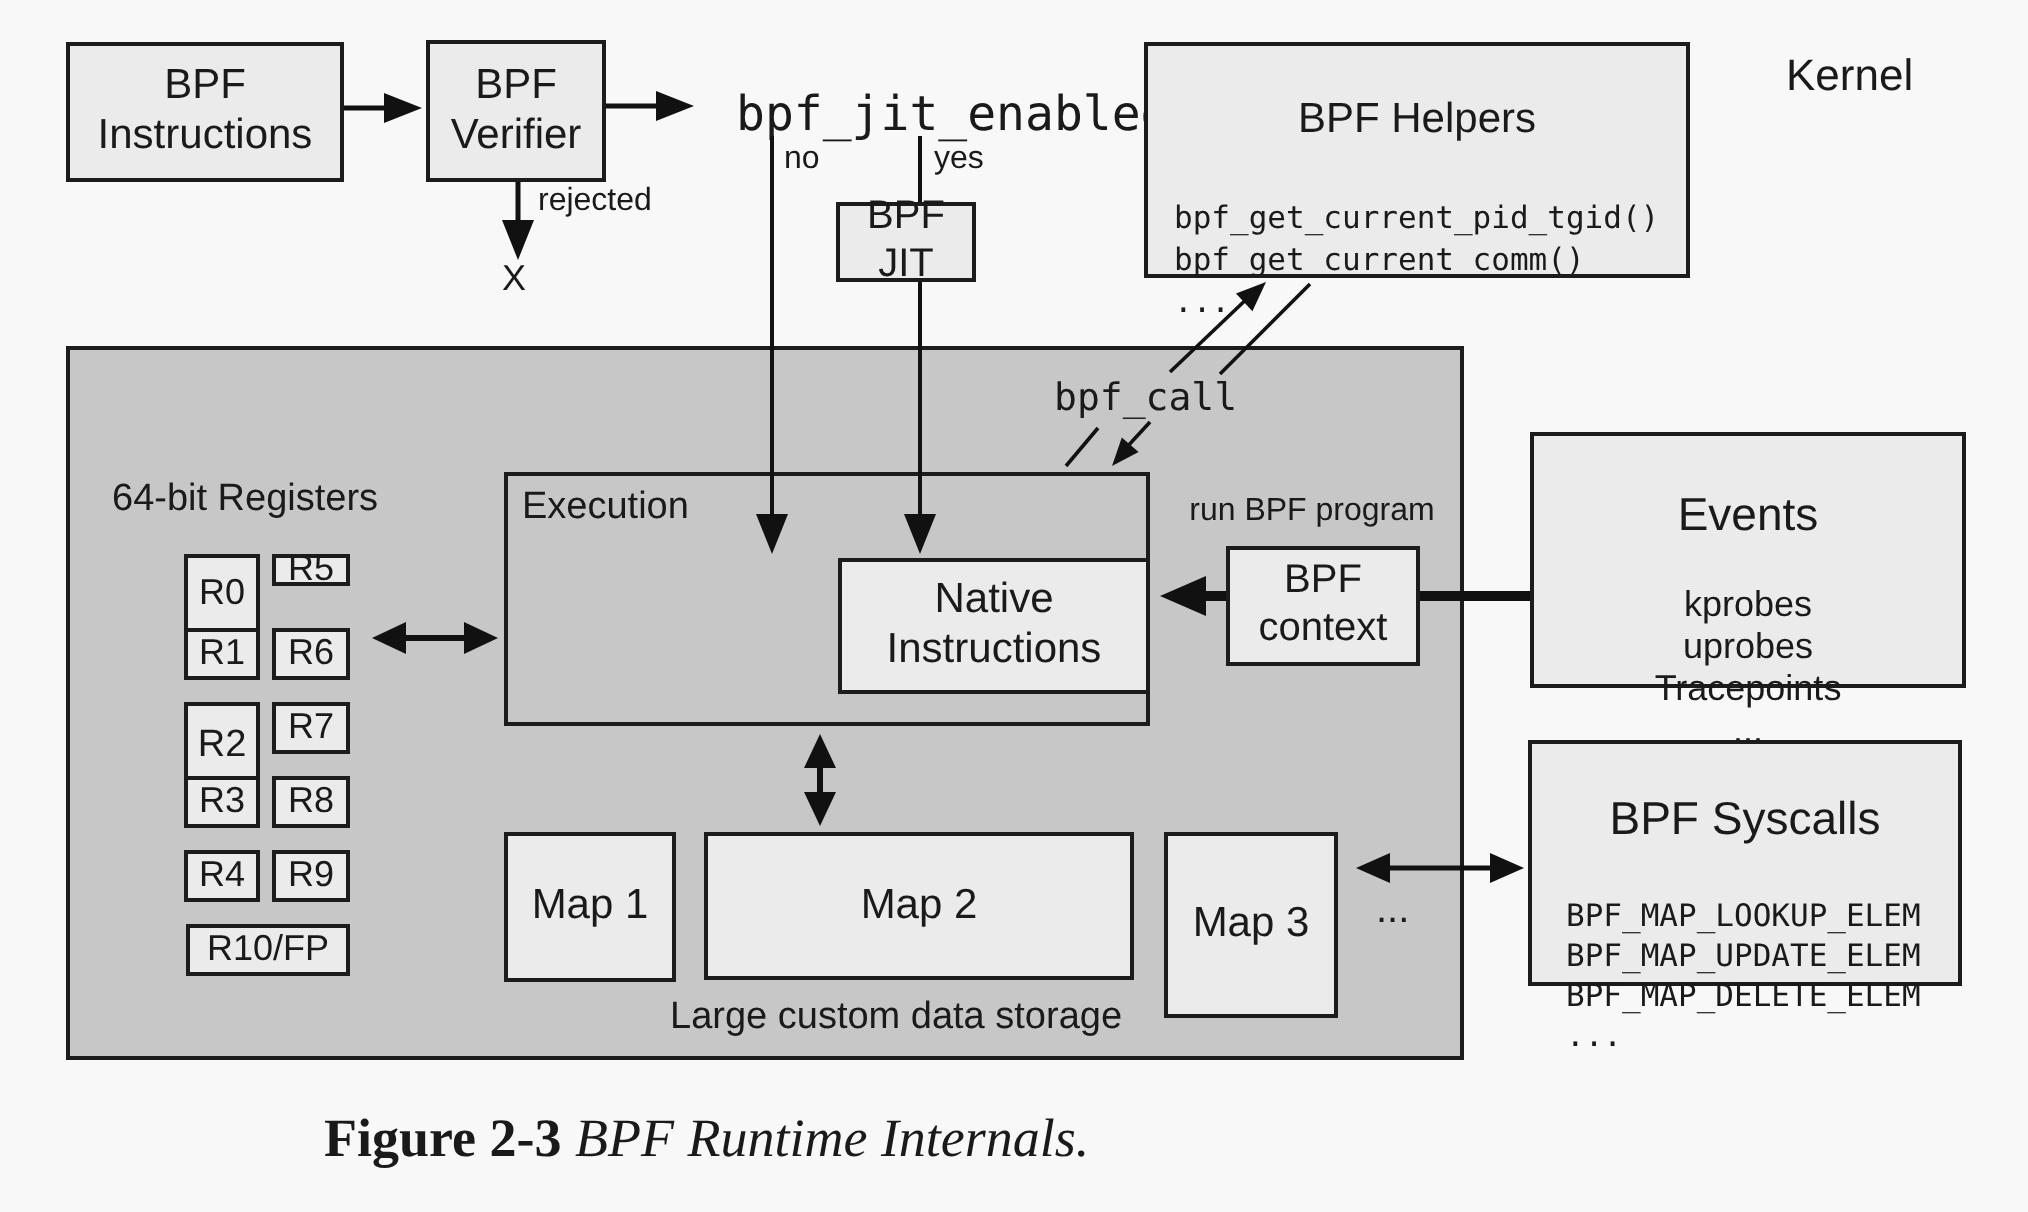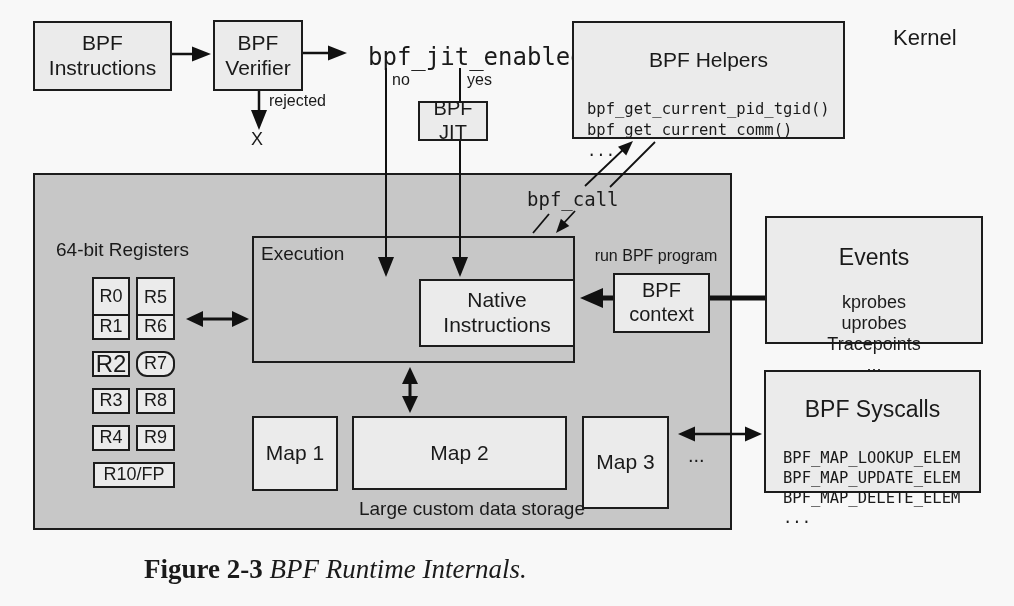--- a/index.html
+++ b/index.html
@@ -47,64 +47,64 @@
 bpf_get_current_comm()
 ...</div>
   </div>
 
   <div class="abs lbl" style="left:893px;top:25px;font-size:22px;">Kernel</div>
 
   <div class="abs graybox" style="left:33px;top:173px;width:699px;height:357px;"></div>
   <div class="abs lbl" style="left:56px;top:239px;font-size:19px;">64-bit Registers</div>
 
   <div class="abs box" style="left:92px;top:277px;width:38px;height:40px;font-size:18px;">R0</div>
-  <div class="abs box" style="left:136px;top:277px;width:39px;height:42px;font-size:18px;">R5</div>
+  <div class="abs box" style="left:136px;top:277px;width:39px;height:16px;font-size:18px;">R5</div>
   <div class="abs box" style="left:92px;top:314px;width:38px;height:26px;font-size:18px;">R1</div>
   <div class="abs box" style="left:136px;top:314px;width:39px;height:26px;font-size:18px;">R6</div>
-  <div class="abs box" style="left:92px;top:351px;width:38px;height:26px;font-size:24px;">R2</div>
-  <div class="abs box" style="left:136px;top:351px;width:39px;height:26px;font-size:18px;border-radius:11px;">R7</div>
+  <div class="abs box" style="left:92px;top:351px;width:38px;height:44px;font-size:19px;">R2</div>
+  <div class="abs box" style="left:136px;top:351px;width:39px;height:26px;font-size:18px;">R7</div>
   <div class="abs box" style="left:92px;top:388px;width:38px;height:26px;font-size:18px;">R3</div>
   <div class="abs box" style="left:136px;top:388px;width:39px;height:26px;font-size:18px;">R8</div>
   <div class="abs box" style="left:92px;top:425px;width:38px;height:26px;font-size:18px;">R4</div>
   <div class="abs box" style="left:136px;top:425px;width:39px;height:26px;font-size:18px;">R9</div>
   <div class="abs box" style="left:93px;top:462px;width:82px;height:26px;font-size:18px;">R10/FP</div>
 
   <div class="abs graybox" style="left:252px;top:236px;width:323px;height:127px;border-width:2px;background:#c7c7c7;"></div>
   <div class="abs lbl" style="left:261px;top:243px;font-size:19px;">Execution</div>
   <div class="abs box" style="left:419px;top:279px;width:156px;height:68px;font-size:21px;">Native
 Instructions</div>
 
   <div class="abs lbl mono" style="left:527px;top:188px;font-size:19px;">bpf_call</div>
   <div class="abs lbl" style="left:590px;top:247px;width:132px;text-align:center;font-size:16px;">run BPF program</div>
   <div class="abs box" style="left:613px;top:273px;width:97px;height:60px;font-size:20px;">BPF
 context</div>
 
   <div class="abs box" style="left:252px;top:416px;width:86px;height:75px;font-size:21px;">Map 1</div>
   <div class="abs box" style="left:352px;top:416px;width:215px;height:74px;font-size:21px;">Map 2</div>
   <div class="abs box" style="left:582px;top:416px;width:87px;height:93px;font-size:21px;">Map 3</div>
   <div class="abs lbl" style="left:688px;top:444px;font-size:20px;">...</div>
-  <div class="abs lbl" style="left:335px;top:498px;width:250px;text-align:right;font-size:19px;">Large custom data storage</div>
+  <div class="abs lbl" style="left:335px;top:498px;width:250px;text-align:left;font-size:19px;">Large custom data storage</div>
 
   <div class="abs box" style="left:765px;top:216px;width:218px;height:128px;display:block;">
     <div class="boxtitle" style="font-size:23px;margin-top:7px;">Events</div>
     <div class="itemlist" style="font-size:18px;line-height:21px;margin-top:2px;text-align:center;">kprobes
 uprobes
 Tracepoints
 ...</div>
   </div>
 
   <div class="abs box" style="left:764px;top:370px;width:217px;height:123px;display:block;text-align:left;">
     <div class="boxtitle" style="font-size:23px;margin-top:5px;">BPF Syscalls</div>
     <div class="itemlist mono" style="font-size:15.5px;line-height:20px;margin:6px 0 0 17px;">BPF_MAP_LOOKUP_ELEM
 BPF_MAP_UPDATE_ELEM
 BPF_MAP_DELETE_ELEM
 ...</div>
   </div>
 
-  <div class="abs caption" style="left:144px;top:554px;font-size:27px;text-align:center;">
+  <div class="abs caption" style="left:162px;top:554px;font-size:27px;text-align:center;">
     <span style="font-weight:bold;">Figure 2-3 </span>
     <span style="font-style:italic;">BPF Runtime Internals.</span>
   </div>
 
   <svg class="overlay" width="1014" height="606" viewBox="0 0 1014 606">
 
     <line class="stroke" x1="172" y1="54" x2="196" y2="54" stroke-width="2.5"></line>
     <polygon class="fillhead" points="211,54 192,46.5 192,61.5"></polygon>
 
     <line class="stroke" x1="303" y1="53" x2="331" y2="53" stroke-width="2.5"></line>

